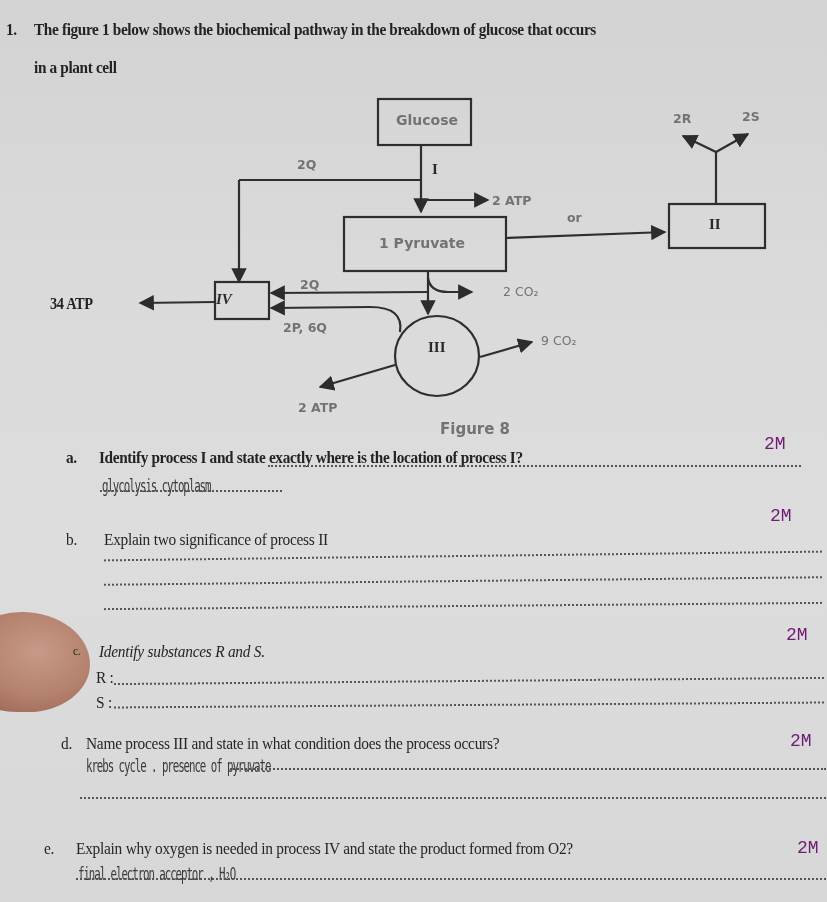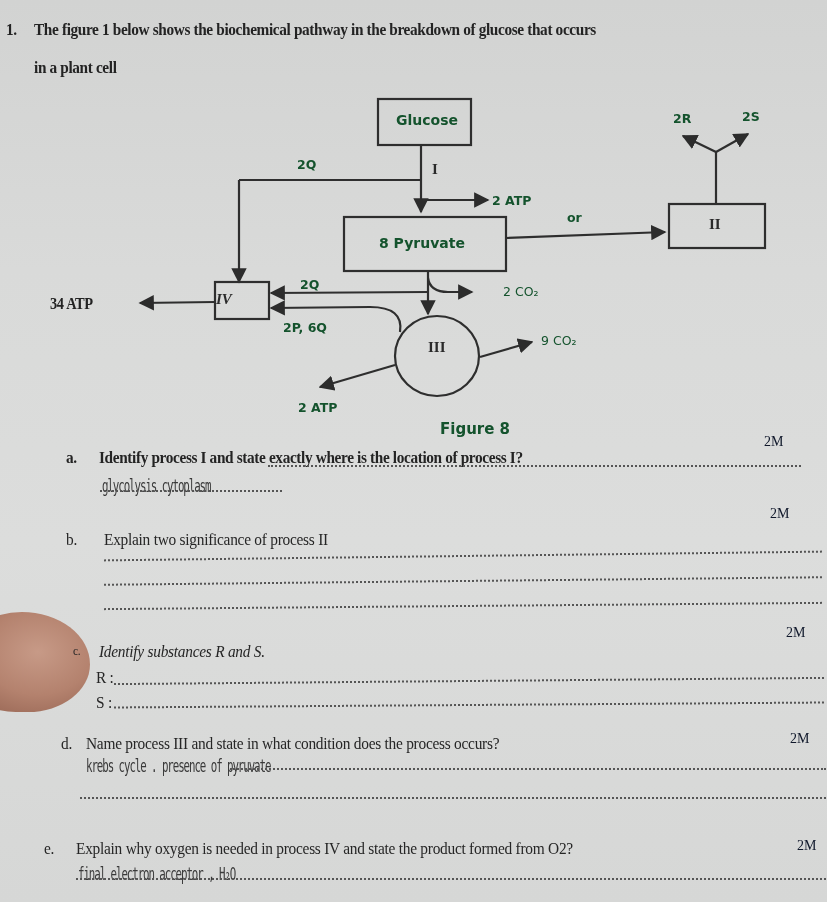--- a/index.html
+++ b/index.html
@@ -4,24 +4,24 @@
 <style>
   html, body { margin:0; padding:0; }
   body {
     width:827px; height:902px; overflow:hidden; position:relative;
     background: linear-gradient(180deg, #d2d3d2 0%, #d9dad9 30%, #dcdddc 60%, #d6d7d6 100%);
     font-family: "Liberation Serif", serif; color:#232323;
   }
   .abs { position:absolute; }
   .qhead { font-family:"Liberation Serif", serif; font-weight:bold; font-size:17px; letter-spacing:-0.4px; transform: scaleX(0.9); transform-origin:left top; white-space:nowrap; }
   .qtext { font-family:"Liberation Serif", serif; font-size:17.5px; letter-spacing:-0.3px; transform: scaleX(0.88); transform-origin:left top; white-space:nowrap; color:#262626; }
-  .mark { font-family:Liberation Serif, serif; font-size:14px; color:#0f172a; }
+  .mark { font-family:Liberation Mono, monospace; font-size:18px; color:#701a75; }
   .dots { border-bottom:2px dotted #555; height:0; }
   .hand { font-family:"DejaVu Sans Mono", monospace; font-size:15px; color:#3a3a3a; letter-spacing:-1.5px; transform: scaleX(0.72) scaleY(1.15); transform-origin:left top; white-space:nowrap; }
-  .dlab { font-family:"DejaVu Sans", sans-serif; font-size:12.5px; font-weight:bold; color:#14532d; white-space:nowrap; }
+  .dlab { font-family:"DejaVu Sans", sans-serif; font-size:12.5px; font-weight:bold; color:#737373; white-space:nowrap; }
   .roman { font-family:"Liberation Serif", serif; font-weight:bold; font-size:15px; color:#2a2a2a; }
   .thumb {
     left:-40px; top:612px; width:130px; height:100px; border-radius:50% 55% 50% 45%;
     background: radial-gradient(ellipse at 60% 40%, #c79a87 0%, #b4826e 50%, #8e5d4c 100%);
   }
 </style>
 </head>
 <body>
 
 <div class="abs qhead" style="left:6px; top:20px;">1.</div>
@@ -72,21 +72,21 @@
     <line x1="480" y1="357" x2="532" y2="342" marker-end="url(#ah)"></line>
 
     <line x1="395" y1="365" x2="320" y2="387" marker-end="url(#ah)"></line>
   </g>
 </svg>
 
 <div class="abs dlab" style="left:396px; top:112px; font-size:14px;">Glucose</div>
 <div class="abs dlab" style="left:297px; top:157px;">2Q</div>
 <div class="abs roman" style="left:432px; top:161px;">I</div>
 <div class="abs dlab" style="left:492px; top:193px;">2 ATP</div>
-<div class="abs dlab" style="left:379px; top:235px; font-size:14px;">8 Pyruvate</div>
+<div class="abs dlab" style="left:379px; top:235px; font-size:14px;">1 Pyruvate</div>
 <div class="abs dlab" style="left:567px; top:210px;">or</div>
 <div class="abs roman" style="left:709px; top:216px;">II</div>
 <div class="abs dlab" style="left:673px; top:111px;text-align:center;">2R</div>
 <div class="abs dlab" style="left:742px; top:109px;">2S</div>
 <div class="abs dlab" style="left:300px; top:277px;">2Q</div>
 <div class="abs dlab" style="left:476px; top:284px; font-weight:normal;margin-left:27px;">2 CO₂</div>
 <div class="abs roman" style="left:216px; top:291px;font-style:italic;">IV</div>
 <div class="abs qhead" style="left:50px; top:295px; font-size:16px;">34 ATP</div>
 <div class="abs dlab" style="left:283px; top:320px;">2P, 6Q</div>
 <div class="abs roman" style="left:428px; top:339px;">III</div>

